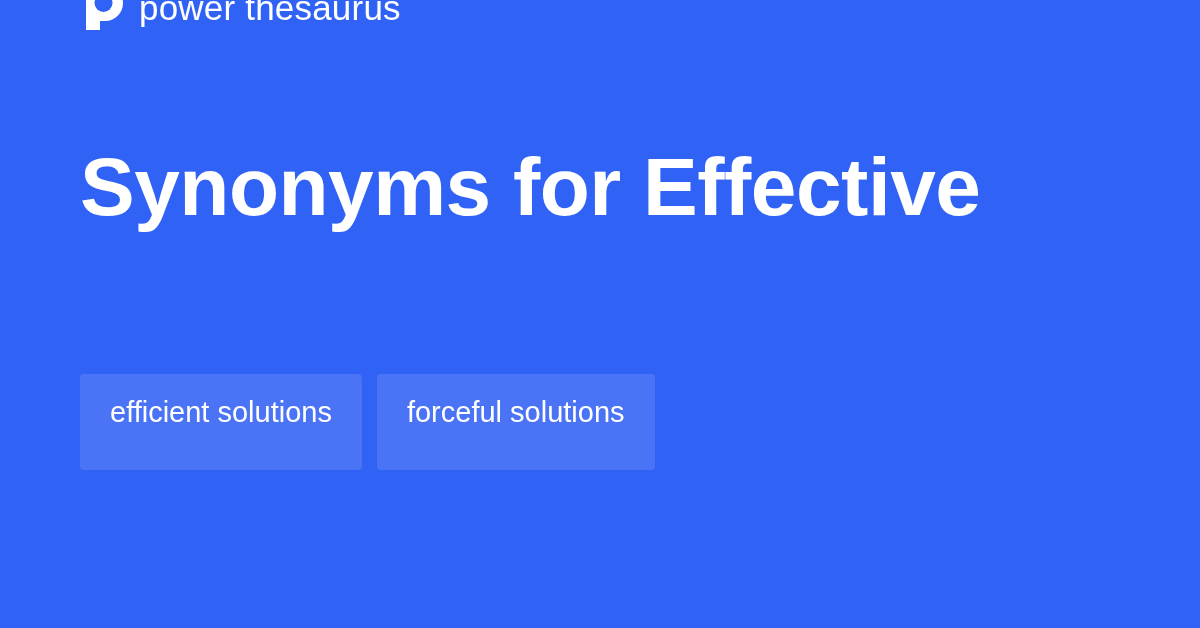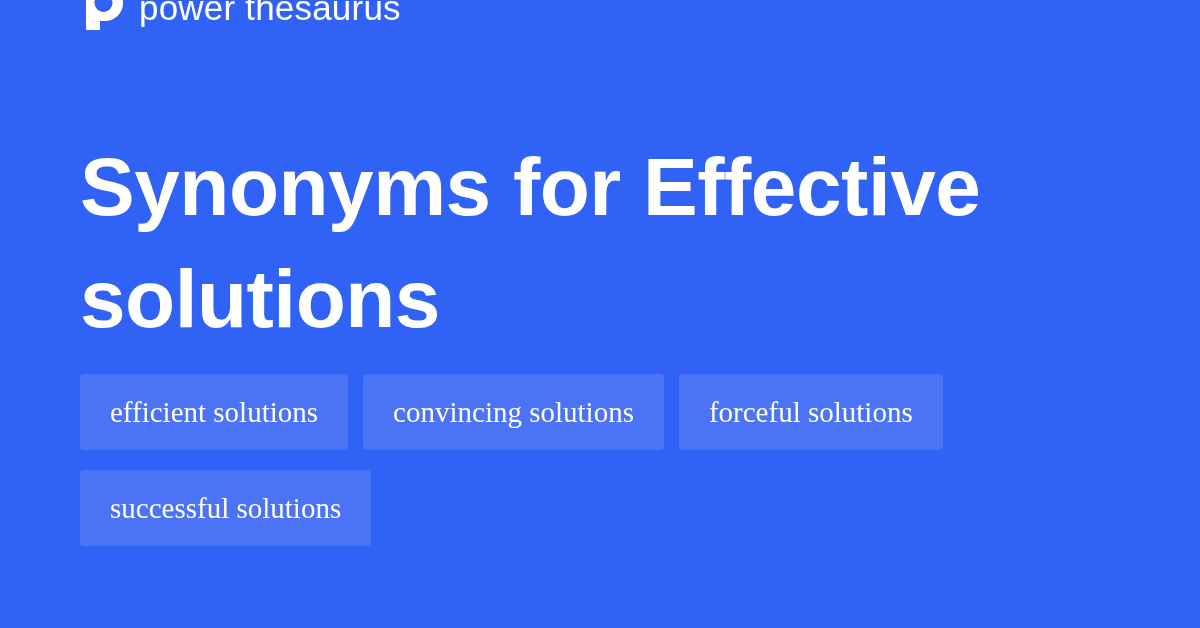--- a/index.html
+++ b/index.html
@@ -80,48 +80,44 @@
     display: flex;
     flex-wrap: wrap;
     gap: 20px 15px;
   }
   .chip {
     background: #4a73f5;
     color: #ffffff;
     font-size: 29px;
     font-weight: 400;
     line-height: 76px;
-    height: 76px;
+    height: 96px;
     padding: 0 30px;
     border-radius: 4px;
     white-space: nowrap;
     box-sizing: border-box;
-    font-family: Liberation Serif, serif;
   }
 </style>
 </head>
 <body>
 
 <div class="page">
 
   <div class="brand">
     <span class="brand-mark">
       <svg viewBox="0 0 45 45" xmlns="http://www.w3.org/2000/svg" aria-hidden="true">
         <path d="M8 10 A10 10 0 0 1 18 0 H27 A18 18 0 0 1 27 36 H22 V45 H8 Z" fill="#ffffff"></path>
         <circle cx="25.5" cy="18" r="9" fill="#3063f5"></circle>
       </svg>
     </span>
     <span class="brand-name">power thesaurus</span>
   </div>
 
   <h1 class="headline">
     <span class="line">Synonyms for Effective</span>
-    <span class="line">solutions</span>
   </h1>
 
   <div class="chips">
     <span class="chip">efficient solutions</span>
-    <span class="chip">convincing solutions</span>
     <span class="chip">forceful solutions</span>
-    <span class="chip">successful solutions</span>
   </div>
 
 </div>
 
 </body></html>

